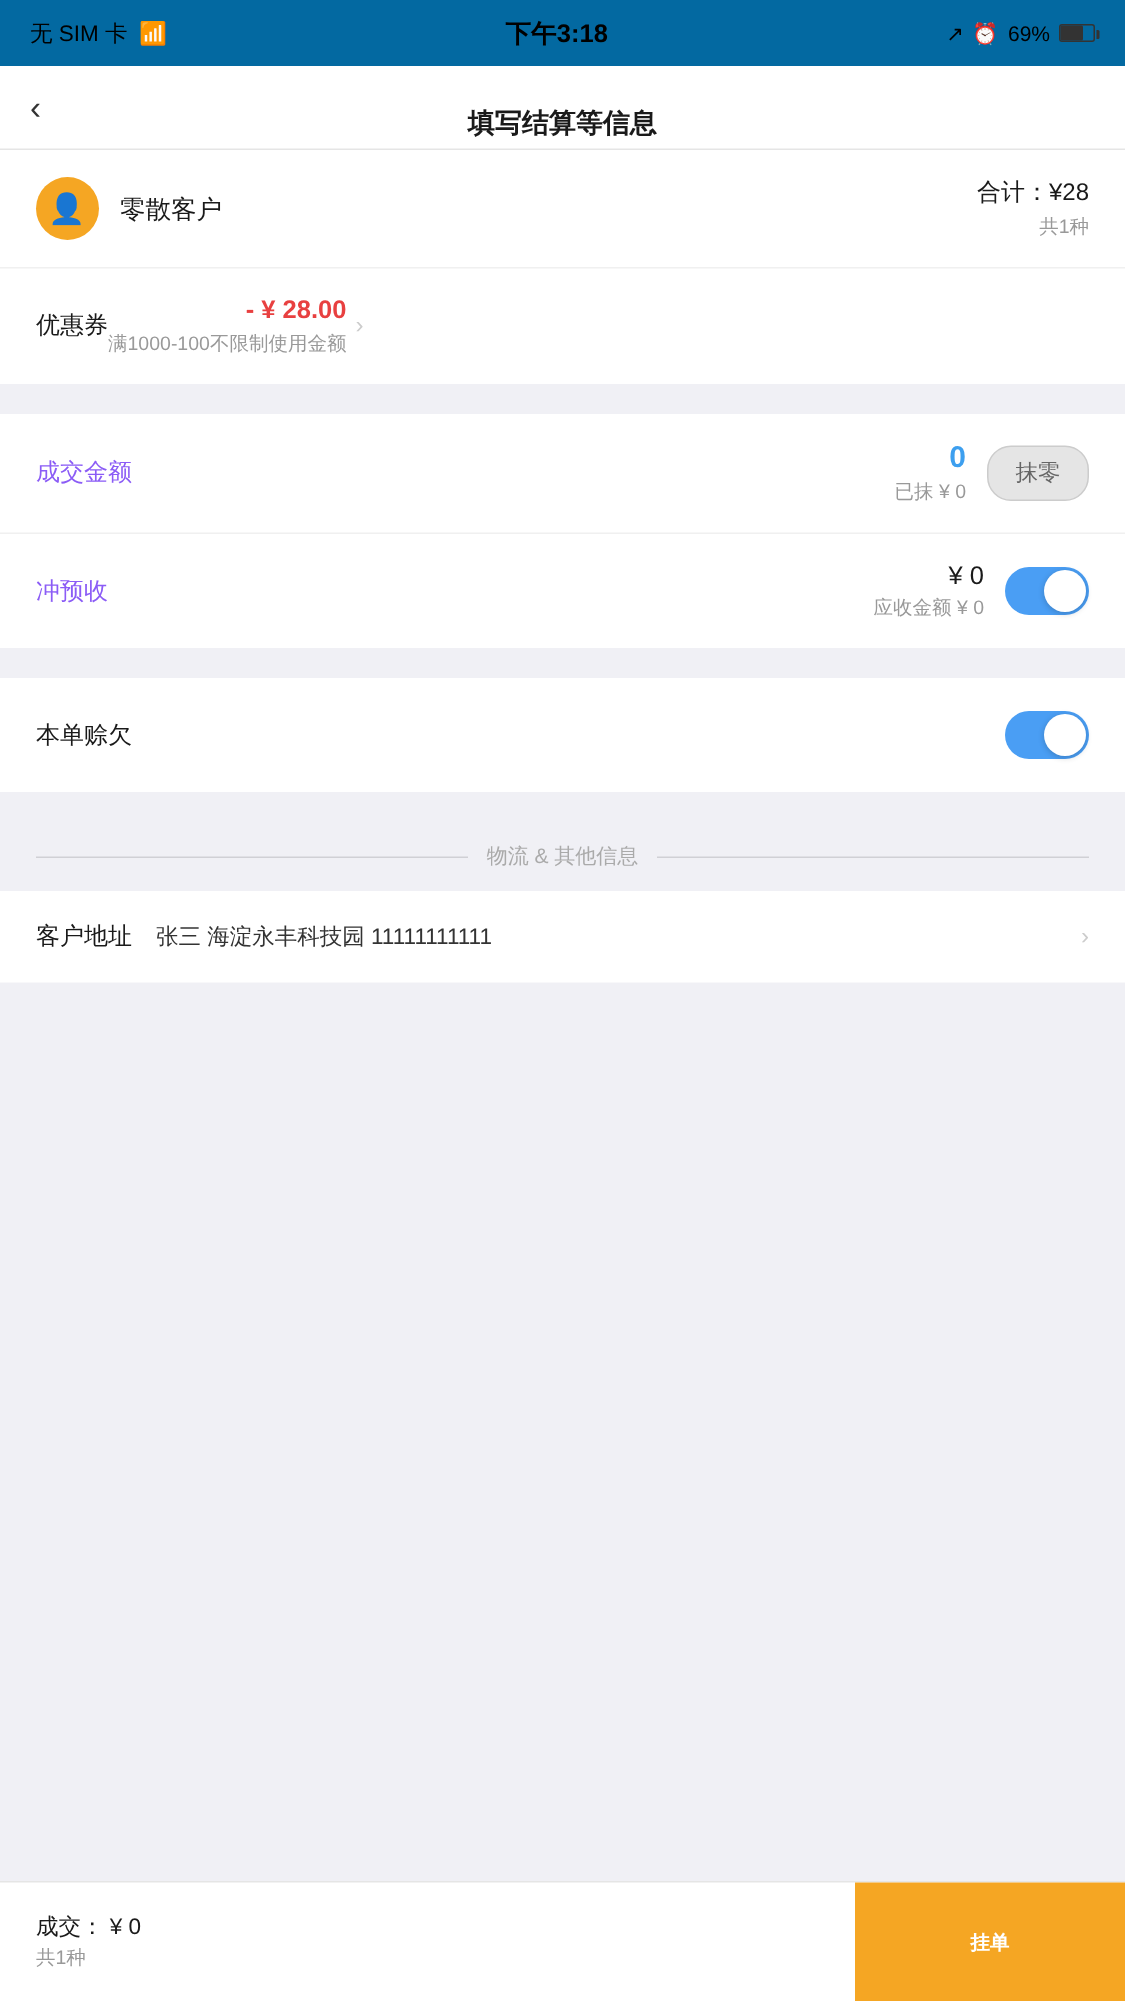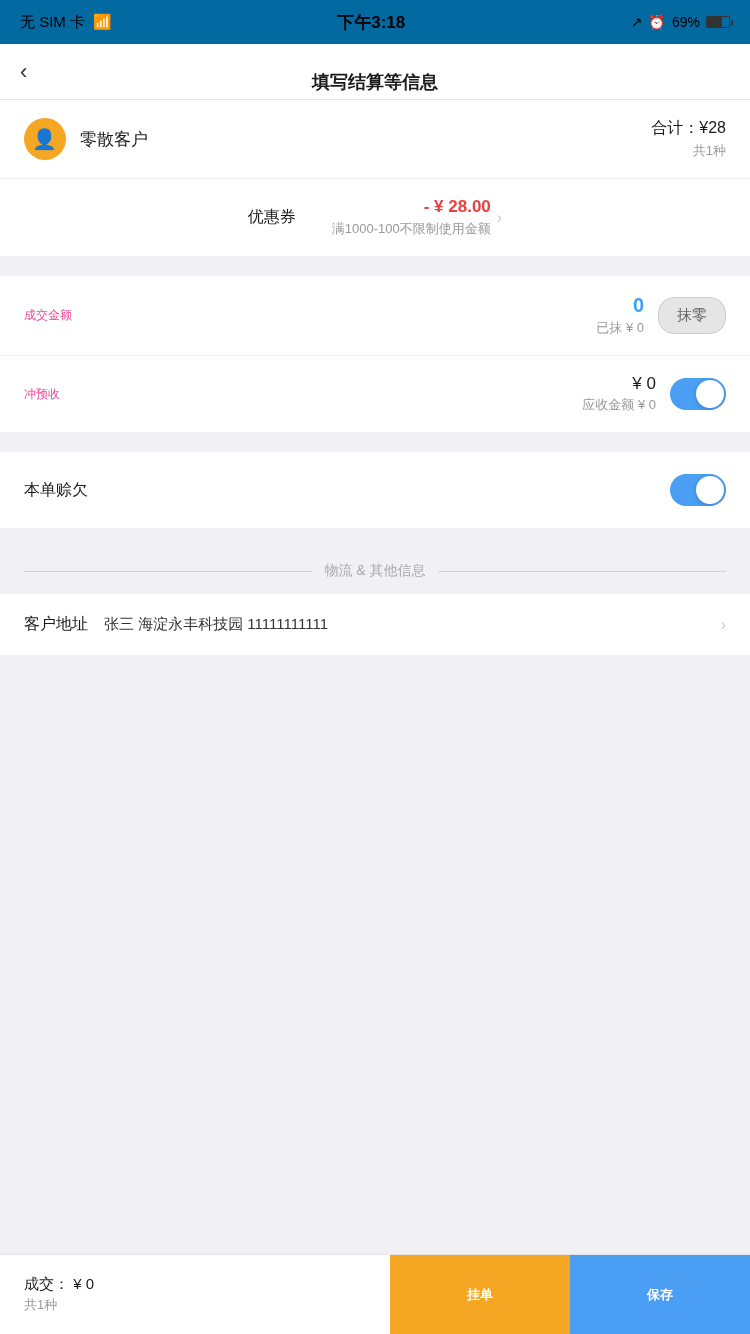--- a/index.html
+++ b/index.html
@@ -98,25 +98,24 @@
     }
     .customer-name { font-size: 17px; color: #1a1a1a; font-weight: 500; }
     .customer-right { text-align: right; }
     .total-amount { font-size: 16px; color: #1a1a1a; font-weight: 500; }
     .total-count { font-size: 13px; color: #999; margin-top: 3px; }
 
     
     .coupon-row {
       display: flex;
       align-items: center;
-      justify-content: center;
+      justify-content: flex-start;
       padding: 18px 24px;
       border-top: 1px solid #f0f0f0;
       cursor: pointer;
-      gap: 36px;
     }
     .coupon-label { font-size: 16px; color: #1a1a1a; }
     .coupon-discount { font-size: 17px; color: #e84040; font-weight: 600; }
     .coupon-desc { font-size: 13px; color: #999; margin-top: 3px; text-align: right; }
     .coupon-right-block { text-align: right; }
     .chevron { font-size: 16px; color: #ccc; }
 
     
     .divider {
       height: 10px;
@@ -125,21 +124,21 @@
 
     
     .field-row {
       display: flex;
       align-items: center;
       justify-content: space-between;
       padding: 18px 24px;
       background: #fff;
       border-bottom: 1px solid #f0f0f0;
     }
-    .field-label { font-size: 12px; color: #ec4899; }
+    .field-label { font-size: 16px; color: #8b5cf6; }
     .field-right { display: flex; align-items: center; gap: 14px; }
     .field-value { font-size: 20px; color: #3d9fef; font-weight: 600; }
     .field-sub { font-size: 13px; color: #999; margin-top: 2px; text-align: right; }
     .field-right-block { text-align: right; }
 
     
     .round-btn {
       border: 1.5px solid #ccc;
       border-radius: 16px;
       padding: 8px 18px;
@@ -367,14 +366,13 @@
 </div>
 
 <div class="bottom-space"></div>
 
 <div class="footer">
   <div class="footer-info">
     <div class="footer-deal">成交：  ¥ 0</div>
     <div class="footer-count">共1种</div>
   </div>
   <div class="footer-btn footer-btn-pending">挂单</div>
-  <div class="footer-btn footer-btn-save">保存</div>
 </div>
 
 </body></html>

